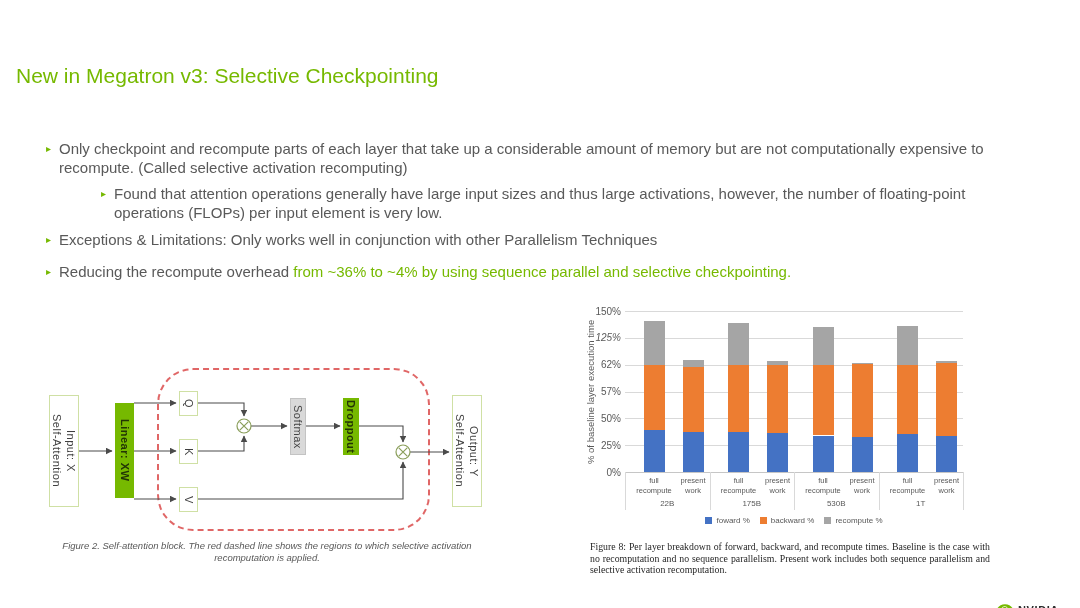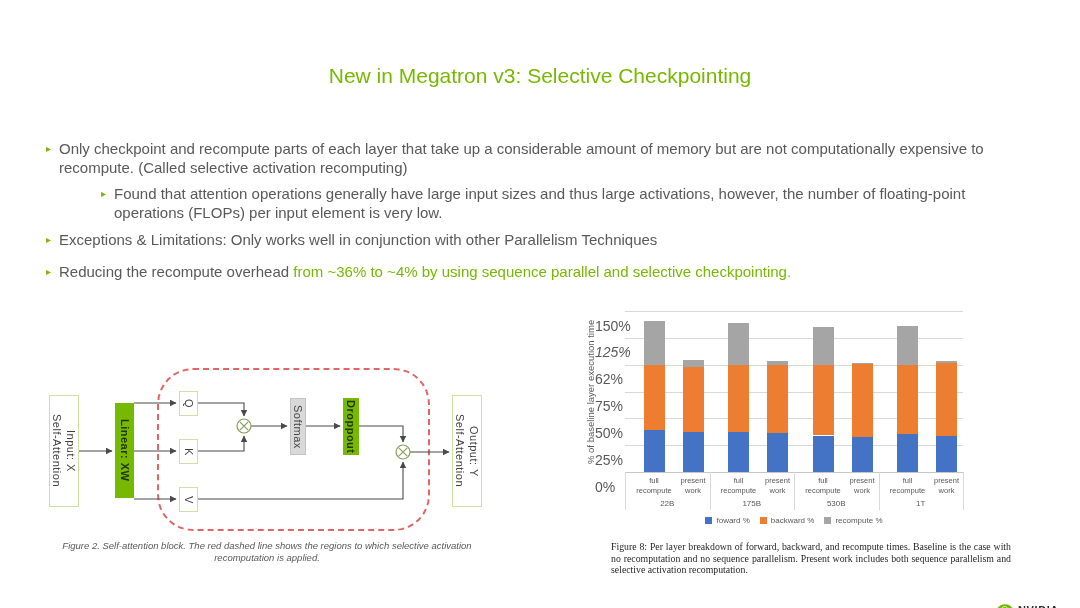--- a/index.html
+++ b/index.html
@@ -14,22 +14,22 @@
   body{background:#888;font-family:"Liberation Sans",sans-serif;}
   .slide{
     position:relative;width:1080px;height:608px;background:#ffffff;
     overflow:hidden;margin:0 auto;
   }
   .title{
     position:absolute;top:33px;left:0;width:1080px;text-align:center;
     font-size:27px;font-weight:700;color:var(--title_text);letter-spacing:0px;
   }
   .subtitle{
-    position:absolute;top:64px;left:0;width:1080px;text-align:center;
-    font-size:21px;font-weight:400;color:var(--accent_green);
+    position:absolute;top:64px;left:0;width:1080px;
+    font-size:21px;font-weight:400;color:var(--accent_green);padding-left:16px;
   }
   .bullet{position:absolute;display:flex;font-size:15px;line-height:19px;color:var(--body_text);}
   .bullet .marker{flex:0 0 13px;color:var(--accent_green);font-size:10px;line-height:19px;}
   .bullet .btext{flex:1;}
   .b1{top:139px;left:46px;width:976px;}
   .b1sub{top:184px;left:101px;width:920px;}
   .b2{top:230px;left:46px;width:976px;}
   .b3{top:262px;left:46px;width:976px;}
   .green-text{color:var(--accent_green);}
 
@@ -66,40 +66,40 @@
   
   .chart{position:absolute;left:587px;top:305px;width:392px;height:232px;}
   .chart .ytitle{
     position:absolute;left:-2px;top:6px;width:13px;height:161px;
     writing-mode:vertical-rl;transform:rotate(180deg);text-align:center;
     font-size:9.5px;color:var(--body_text);
   }
   .chart .gridline{position:absolute;height:1px;background:var(--grid_gray);}
   .chart .axisline{position:absolute;height:1px;background:#c6c6c6;}
   .chart .ytick{
-    position:absolute;width:26px;font-size:14px;
-    color:var(--body_text);line-height:9px;margin-top:15px;
+    position:absolute;width:26px;text-align:right;font-size:10px;
+    color:var(--body_text);line-height:9px;
   }
   .chart .seg{position:absolute;}
   .chart .xlab{
     position:absolute;text-align:center;font-size:7.5px;line-height:9.5px;
     color:var(--body_text);white-space:pre-line;
   }
   .chart .glab{
     position:absolute;text-align:center;font-size:8px;color:var(--body_text);
   }
   .chart .gsep{position:absolute;width:1px;background:var(--grid_gray);}
   .chart .legend{
     position:absolute;display:flex;justify-content:center;gap:10px;align-items:center;
   }
   .chart .legend .item{display:flex;align-items:center;gap:4px;}
   .chart .legend .swatch{width:7px;height:7px;display:inline-block;}
   .chart .legend .lname{font-size:8px;color:var(--body_text);}
   .fig8-caption{
-    position:absolute;left:611px;top:541px;width:400px;
+    position:absolute;left:590px;top:541px;width:400px;
     font-family:"Liberation Serif",serif;font-size:9.8px;line-height:11.5px;
     color:#1f1f1f;text-align:justify;
   }
 
   
   .logo{position:absolute;left:996px;top:575px;display:flex;align-items:center;gap:4px;margin-top:28px;}
   .logo .brand{font-size:11px;font-weight:800;color:#2d2d2d;letter-spacing:0.6px;}
 </style>
 </head>
 <body>
@@ -183,21 +183,21 @@
   <div class="fig2-caption">Figure 2. Self-attention block. The red dashed line shows the regions to which selective activation recomputation is applied.</div>
 
   <div class="chart" id="chart">
       <div class="ytitle">% of baseline layer execution time</div>
       <div class="ytick" style="left: 8px; top: 162.5px;">0%</div>
       <div class="gridline" style="left: 38px; top: 140.167px; width: 338px;"></div>
       <div class="ytick" style="left: 8px; top: 135.667px;">25%</div>
       <div class="gridline" style="left: 38px; top: 113.333px; width: 338px;"></div>
       <div class="ytick" style="left: 8px; top: 108.833px;">50%</div>
       <div class="gridline" style="left: 38px; top: 86.5px; width: 338px;"></div>
-      <div class="ytick" style="left: 8px; top: 82px;">75%</div>
+      <div class="ytick" style="left: 8px; top: 82px;">57%</div>
       <div class="gridline" style="left: 38px; top: 59.6667px; width: 338px;"></div>
       <div class="ytick" style="left: 8px; top: 55.1667px;">62%</div>
       <div class="gridline" style="left: 38px; top: 32.8333px; width: 338px;"></div>
       <div class="ytick" style="left: 8px; top: 28.3333px; font-style: italic;">125%</div>
       <div class="gridline" style="left: 38px; top: 6px; width: 338px;"></div>
       <div class="ytick" style="left: 8px; top: 1.5px;">150%</div>
       <div class="axisline" style="left: 38px; top: 167px; width: 338px;"></div>
       <div class="seg" style="left: 56.5px; top: 125.14px; width: 21px; height: 41.86px; background: rgb(68, 114, 196);"></div>
       <div class="seg" style="left: 56.5px; top: 59.6667px; width: 21px; height: 65.4733px; background: rgb(237, 125, 49);"></div>
       <div class="seg" style="left: 56.5px; top: 15.66px; width: 21px; height: 44.0067px; background: rgb(165, 165, 165);"></div>

